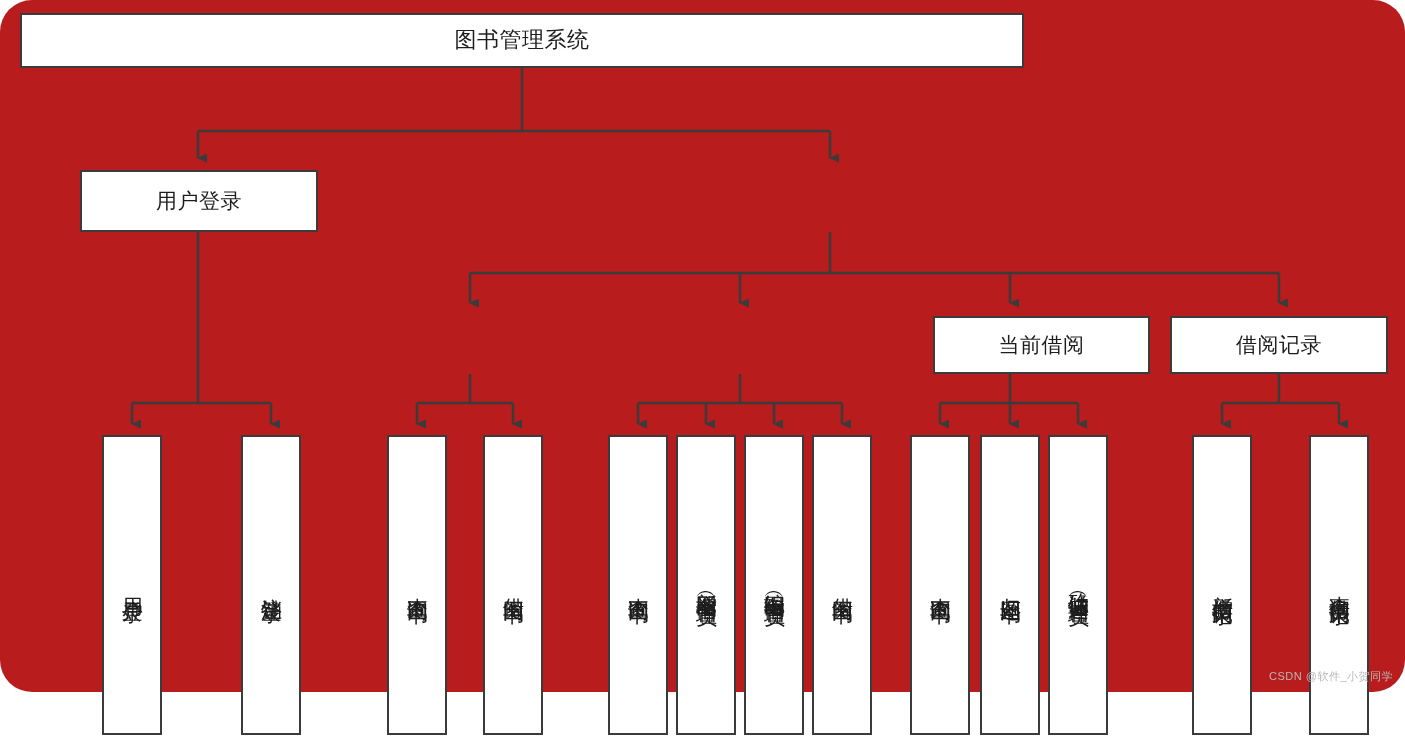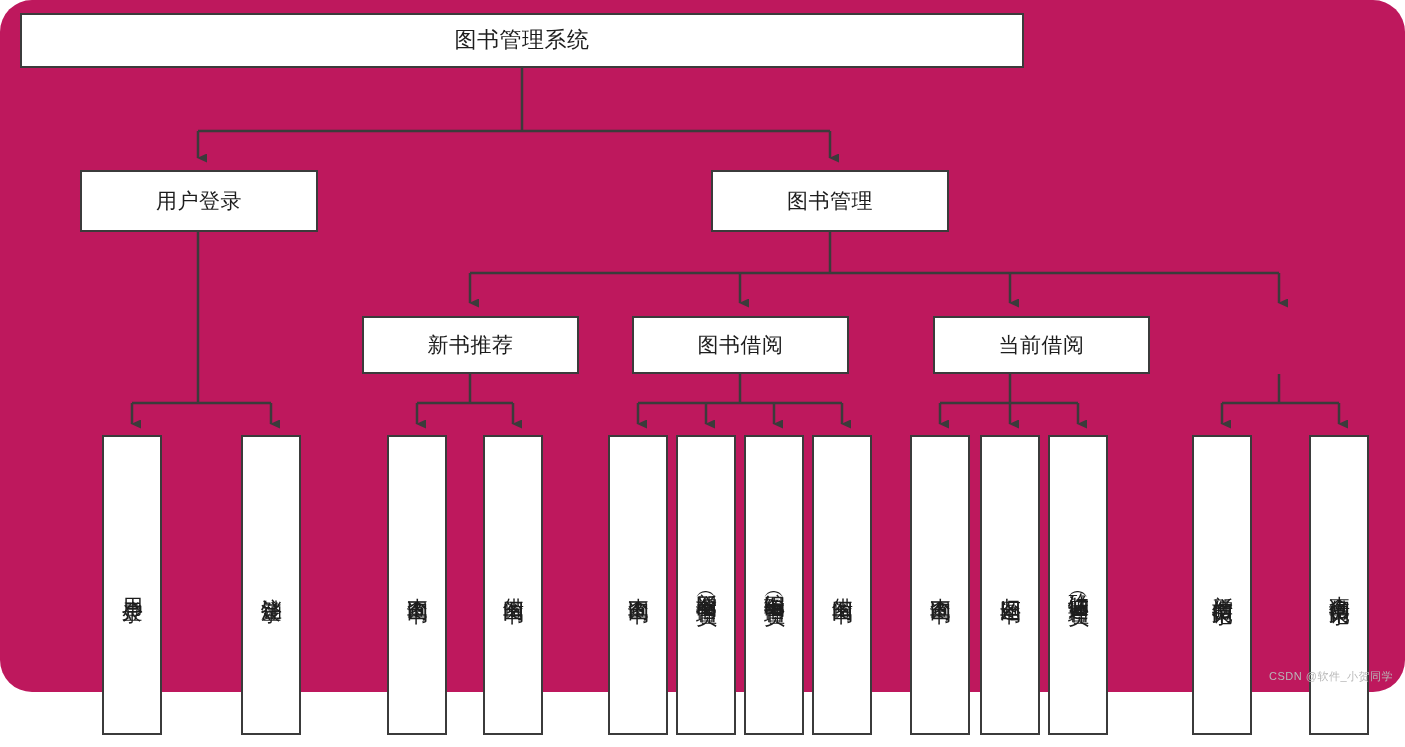--- a/index.html
+++ b/index.html
@@ -10,21 +10,21 @@
   body {
     width: 1405px;
     height: 747px;
     font-family: "Liberation Sans", "DejaVu Sans", sans-serif;
     overflow: hidden;
   }
   #diagram-root {
     position: relative;
     width: 1405px;
     height: 692px;
-    background: #be185d;
+    background: #b91c1c;
     border-radius: 32px;
   }
   svg.diagram-canvas {
     position: absolute;
     left: 0;
     top: 0;
     width: 1405px;
     height: 747px;
   }
   .node-box {
@@ -122,32 +122,26 @@
     </g>
   </svg>
 
   <div class="node-box" style="left:20px; top:13px; width:1004px; height:55px;">
     <span class="node-label-h root-label">图书管理系统</span>
   </div>
 
   <div class="node-box" style="left:80px; top:170px; width:238px; height:62px;">
     <span class="node-label-h">用户登录</span>
   </div>
-  <div class="node-box" style="left:711px; top:170px; width:238px; height:62px;">
-    <span class="node-label-h">图书管理</span>
-  </div>
 
-  <div class="node-box" style="left:362px; top:316px; width:217px; height:58px;">
-    <span class="node-label-h">新书推荐</span>
-  </div>
-  <div class="node-box" style="left:632px; top:316px; width:217px; height:58px;">
-    <span class="node-label-h">图书借阅</span>
-  </div>
   <div class="node-box" style="left:902px; top:316px; width:217px; height:58px;margin-left:31px;">
     <span class="node-label-h">当前借阅</span>
+  </div>
+  <div class="node-box" style="left:1170px; top:316px; width:218px; height:58px;">
+    <span class="node-label-h">借阅记录</span>
   </div>
 
   <div class="node-box" style="left:102px; top:435px; width:60px; height:300px;">
     <span class="node-label-v">用户登录</span>
   </div>
   <div class="node-box" style="left:241px; top:435px; width:60px; height:300px;">
     <span class="node-label-v">注销登录</span>
   </div>
 
   <div class="node-box" style="left:387px; top:435px; width:60px; height:300px;">

